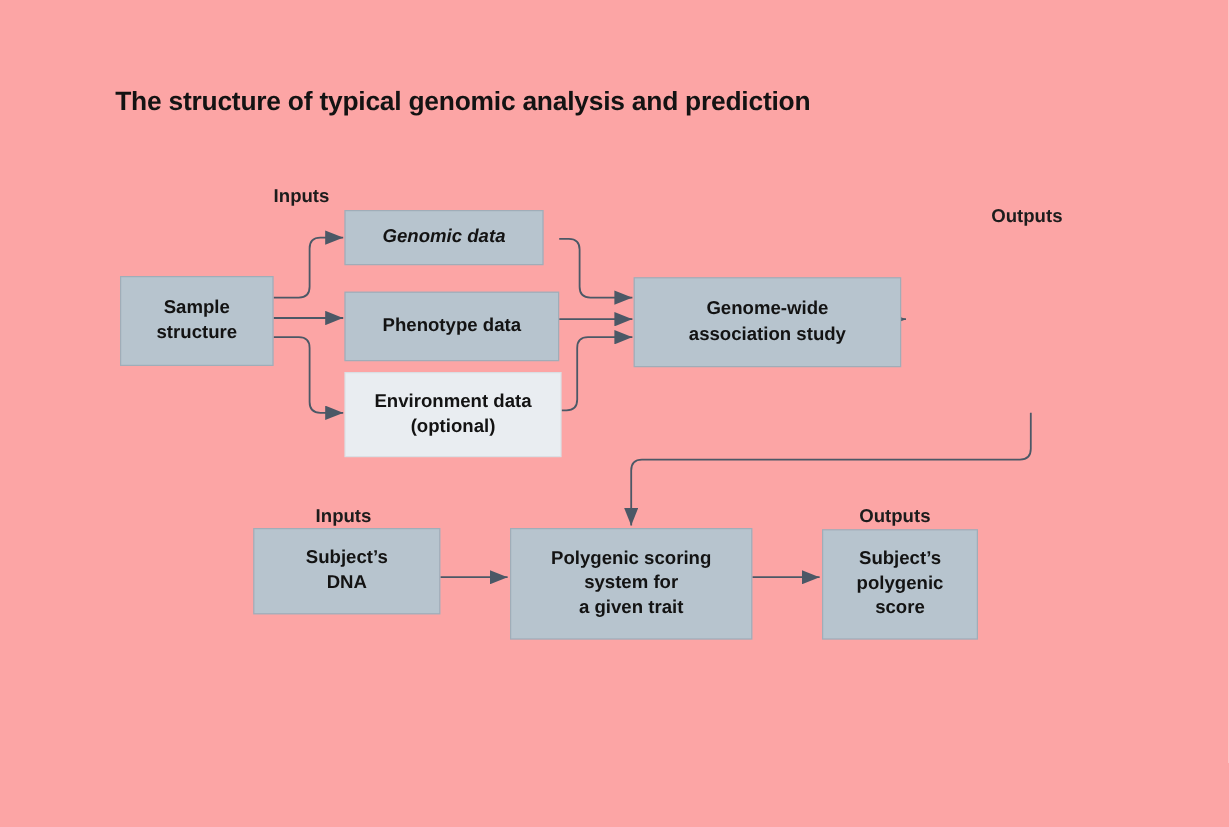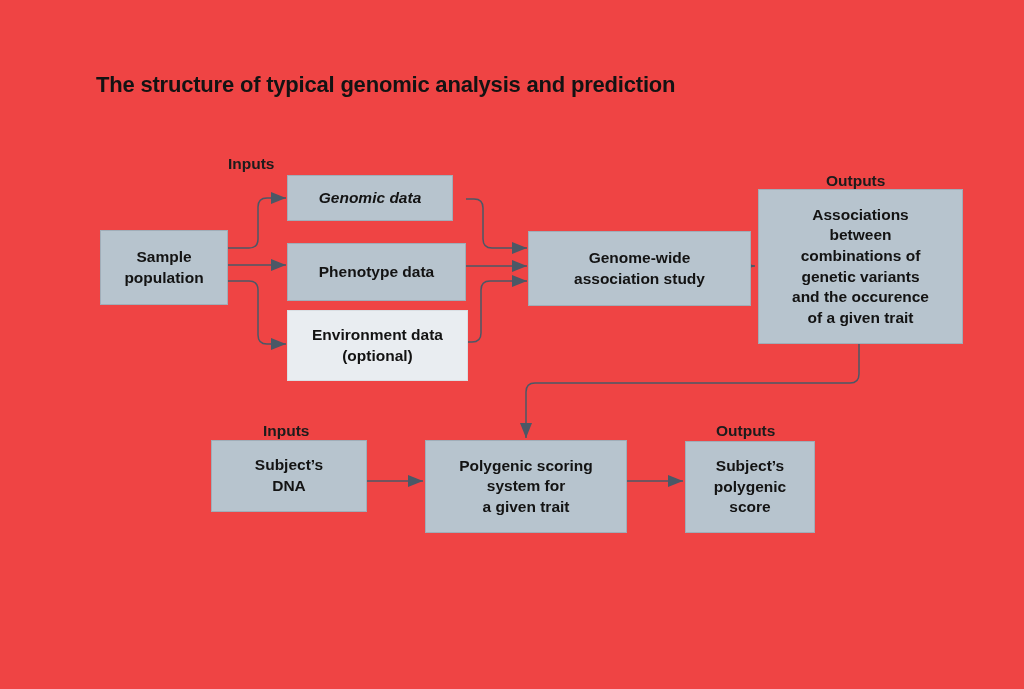--- a/index.html
+++ b/index.html
@@ -1,19 +1,19 @@
 <!DOCTYPE html>
 <html><head>
 <meta charset="utf-8">
 <style>
   html,body{margin:0;padding:0;background:#ffffff;}
   .canvas{
     position:relative;
     width:1024px;height:689px;
-    background:#ef4444;
+    background:#fca5a5;
     font-family:"Liberation Sans", sans-serif;
     overflow:hidden;
   }
   .title{
     position:absolute;left:96px;top:72px;
     font-size:22px;font-weight:700;color:#131313;
     letter-spacing:-0.2px;margin:0;
   }
   .seclabel{
     position:absolute;
@@ -74,33 +74,27 @@
     <path d="M 367 481 H 423" marker-end="url(#arw)"></path>
     <path d="M 627 481 H 683" marker-end="url(#arw)"></path>
   </svg>
 
   <span class="seclabel" id="l-inputs-top">Inputs</span>
   <span class="seclabel" id="l-outputs-top">Outputs</span>
   <span class="seclabel" id="l-inputs-bottom">Inputs</span>
   <span class="seclabel" id="l-outputs-bottom">Outputs</span>
 
   <div class="node" id="n-sample">Sample
-population</div>
+structure</div>
   <div class="node" id="n-genomic">Genomic data</div>
   <div class="node" id="n-phenotype">Phenotype data</div>
   <div class="node light" id="n-environment">Environment data
 (optional)</div>
   <div class="node" id="n-gwas">Genome-wide
 association study</div>
-  <div class="node" id="n-assoc">Associations
-between
-combinations of
-genetic variants
-and the occurence
-of a given trait</div>
   <div class="node" id="n-dna">Subject’s
 DNA</div>
   <div class="node" id="n-polysys">Polygenic scoring
 system for
 a given trait</div>
   <div class="node" id="n-polyscore">Subject’s
 polygenic
 score</div>
 
 </div>

